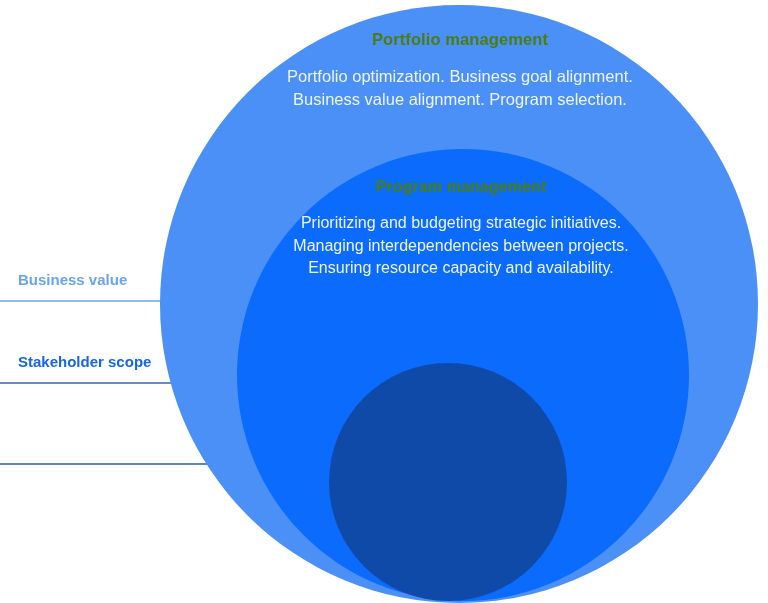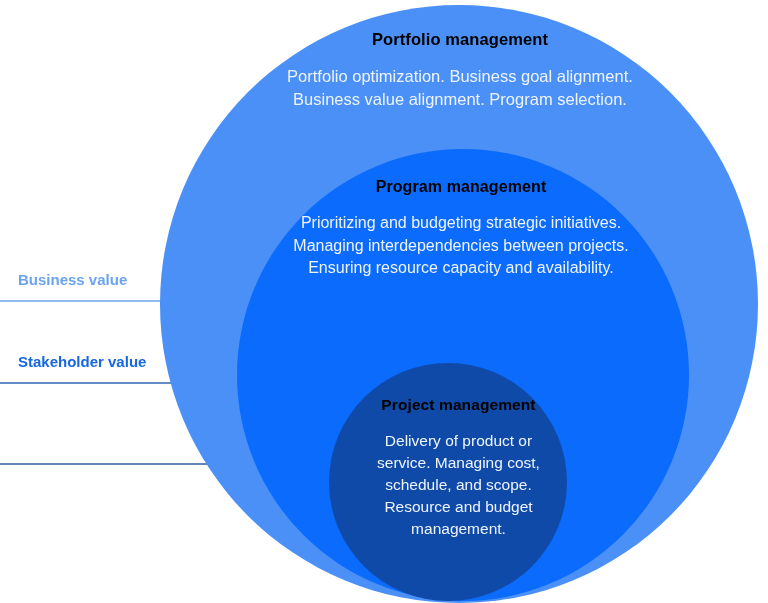--- a/index.html
+++ b/index.html
@@ -30,21 +30,21 @@
 
   
   .ring-text {
     position: absolute;
     text-align: center;
     color: #ffffff;
     box-sizing: border-box;
   }
   .ring-title {
     font-weight: bold;
-    color: #000000;
+    color: #4d7c0f;
     margin: 0 0 14px 0;
     letter-spacing: .1px;
   }
   .ring-body {
     margin: 16px;
     color: #eef4ff;
     font-weight: 400;
   }
 
   
@@ -105,21 +105,17 @@
   <div class="ring-text portfolio-text">
     <p class="ring-title">Portfolio management</p>
     <p class="ring-body">Portfolio optimization. Business goal alignment. Business value alignment. Program selection.</p>
   </div>
 
   <div class="ring-text program-text">
     <p class="ring-title">Program management</p>
     <p class="ring-body">Prioritizing and budgeting strategic initiatives. Managing interdependencies between projects. Ensuring resource capacity and availability.</p>
   </div>
 
-  <div class="ring-text project-text">
-    <p class="ring-title">Project management</p>
-    <p class="ring-body">Delivery of product or service. Managing cost, schedule, and scope. Resource and budget management.</p>
-  </div>
 
   <div class="side-label label-business" style="color: rgb(106, 163, 240);">Business value</div>
-  <div class="side-label label-stakeholder" style="color: rgb(22, 103, 224);">Stakeholder value</div>
+  <div class="side-label label-stakeholder" style="color: rgb(22, 103, 224);">Stakeholder scope</div>
 
 </div>
 
 </body></html>

